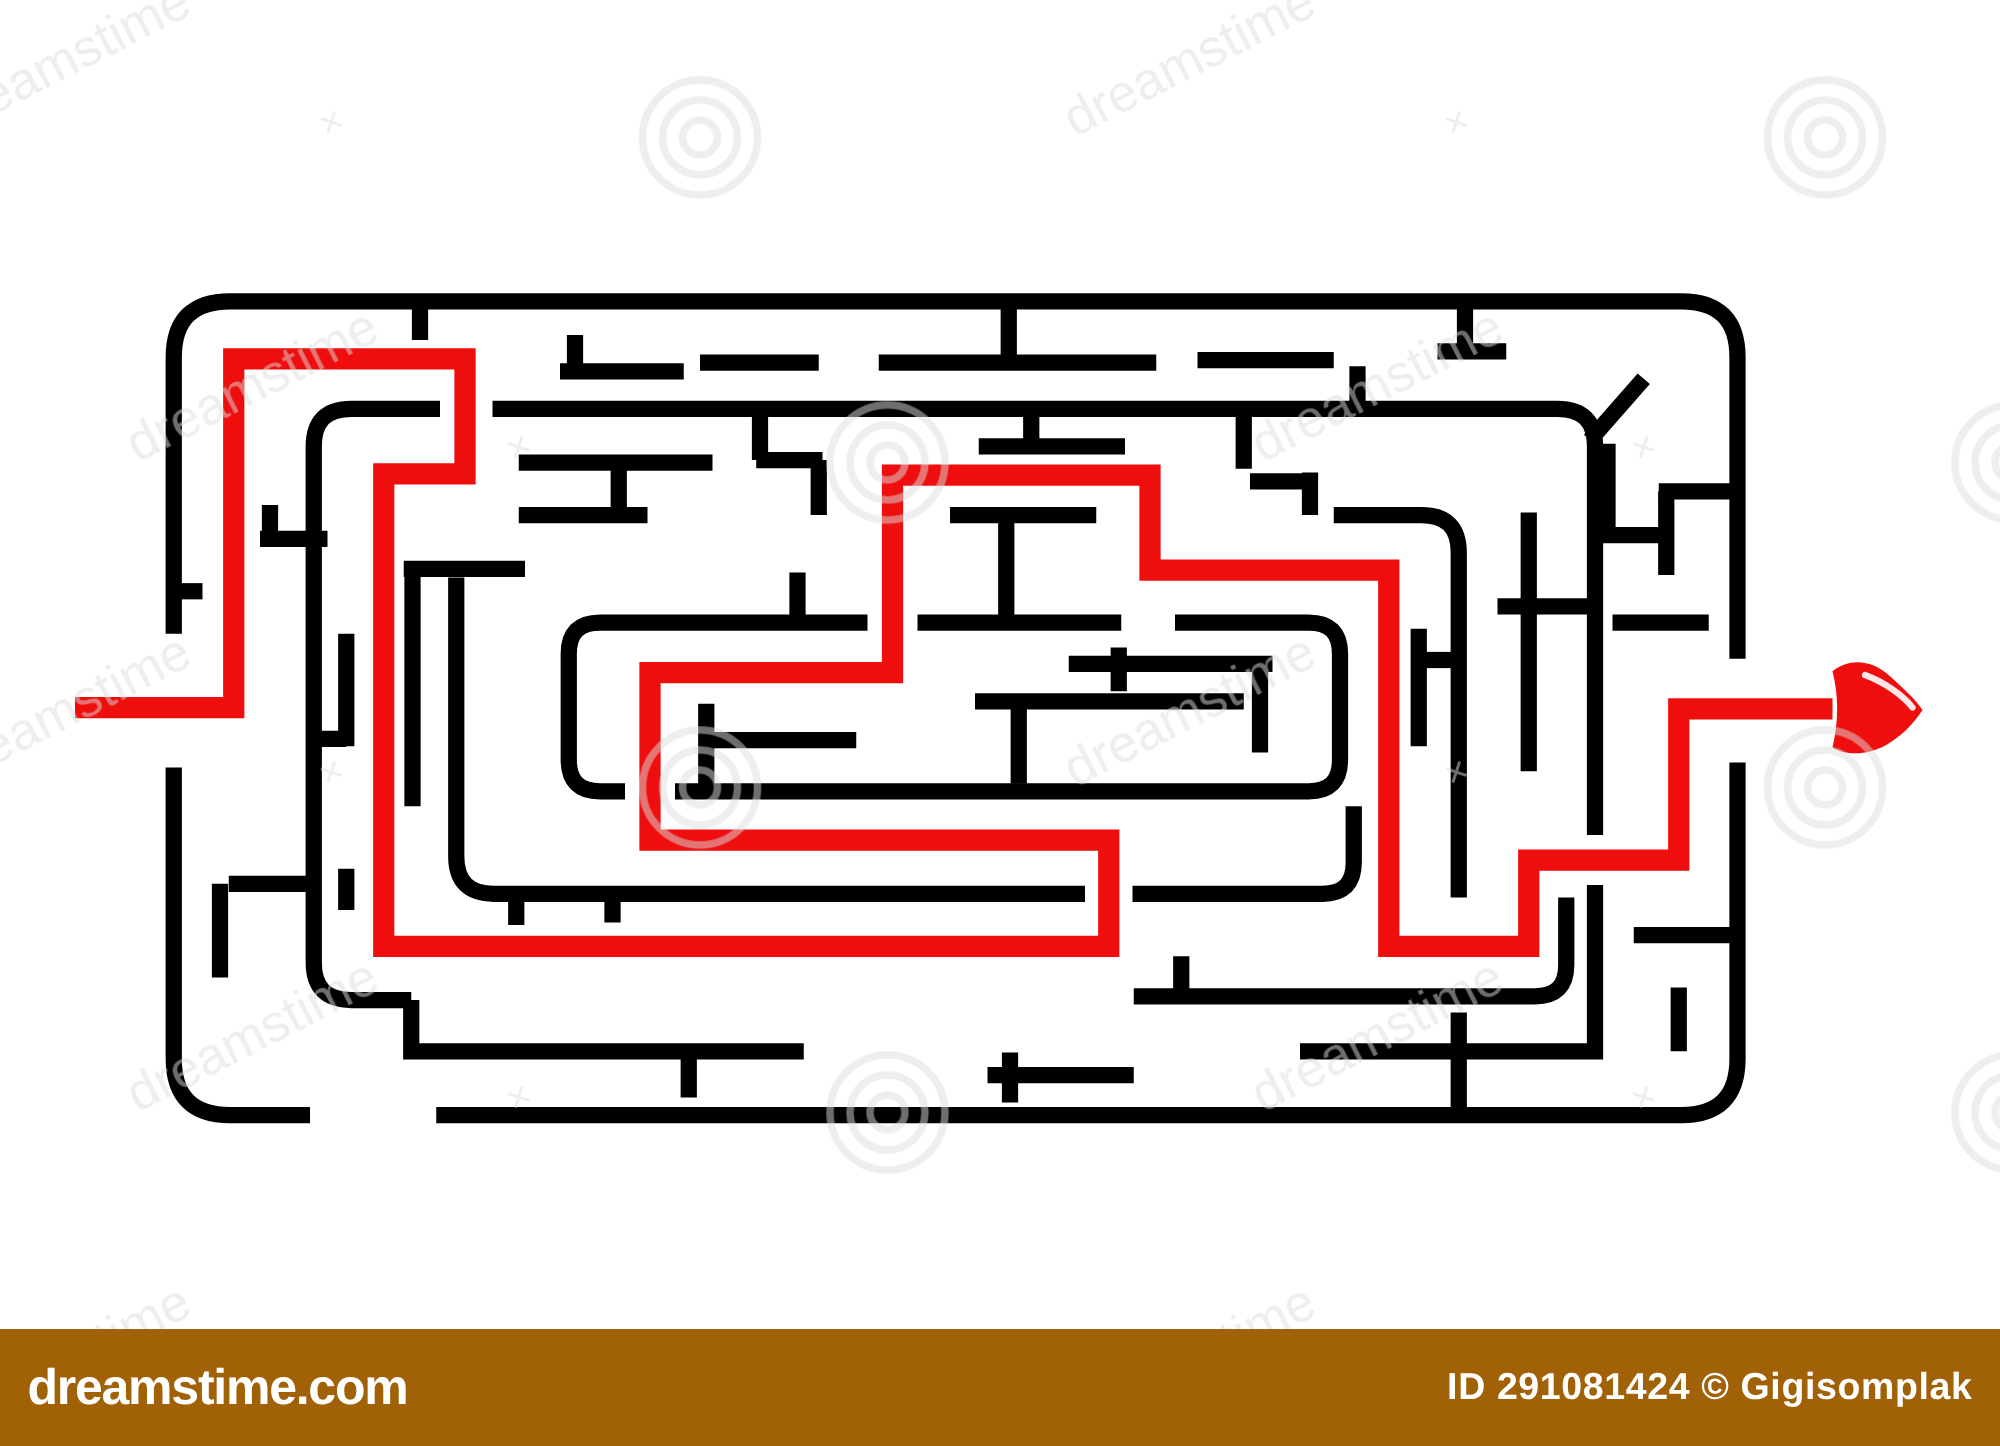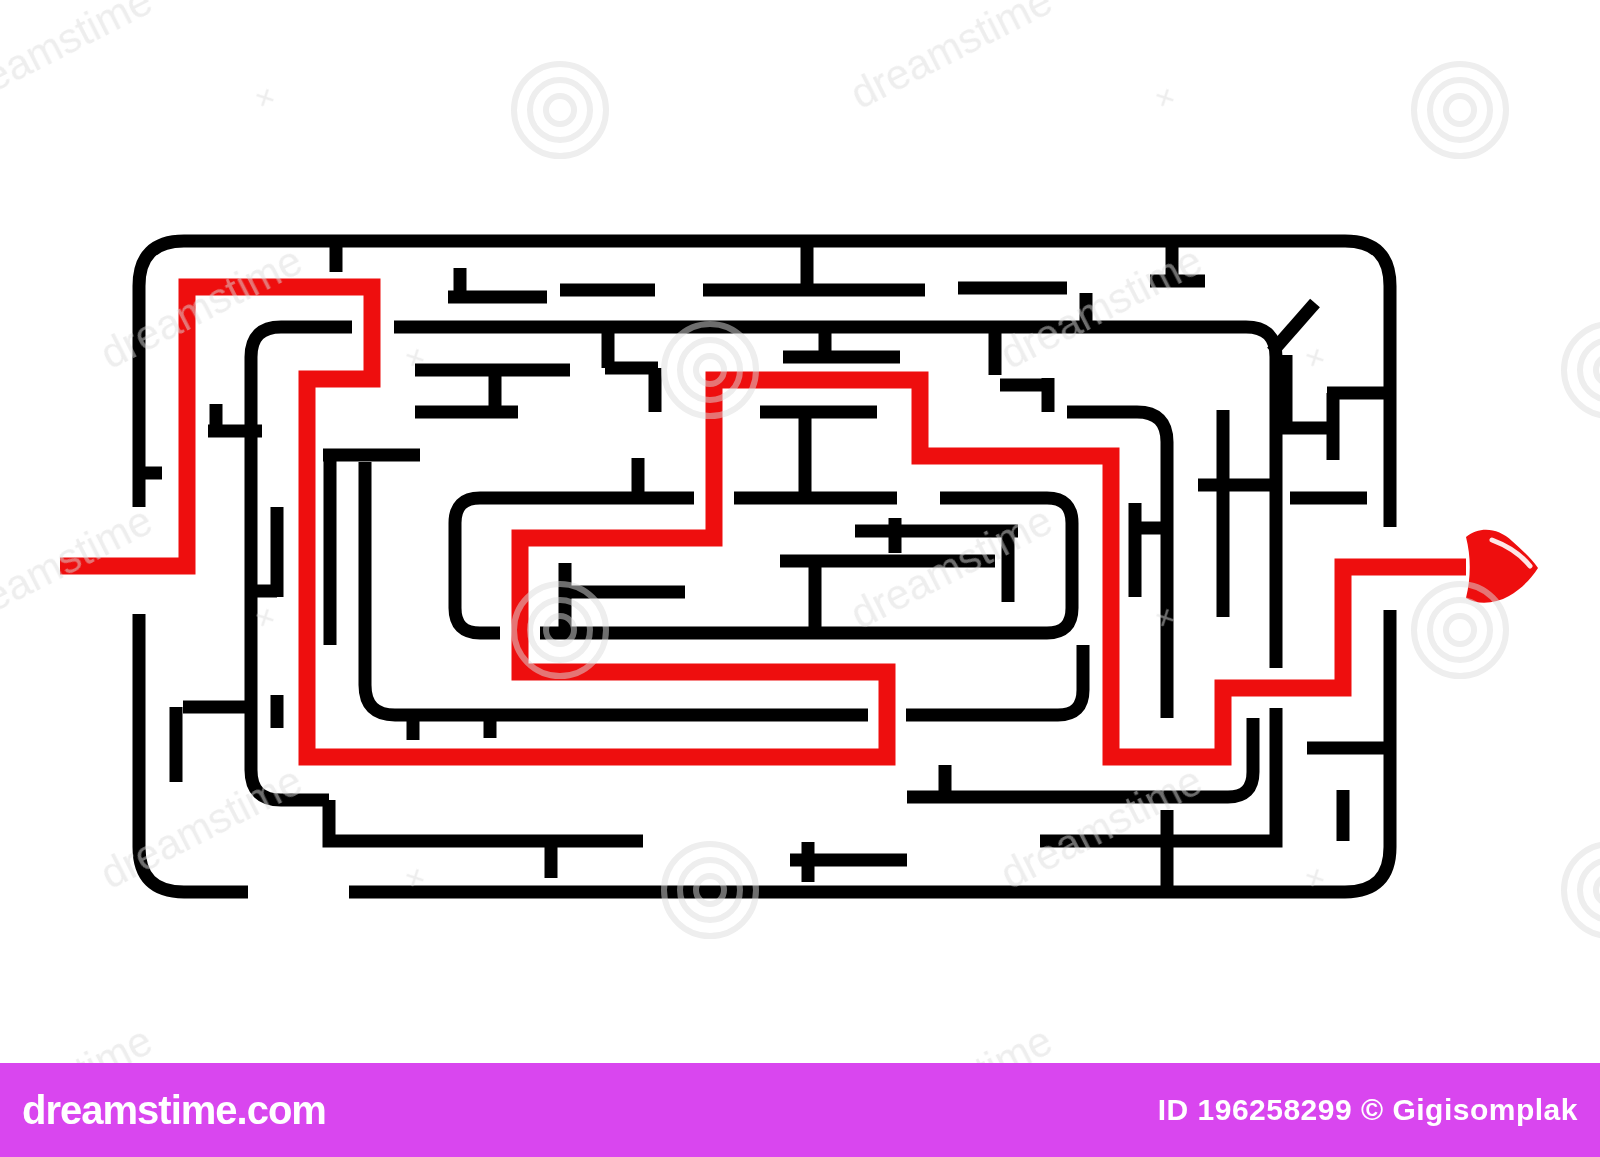--- a/index.html
+++ b/index.html
@@ -155,17 +155,17 @@
         <circle cx="560" cy="1150" r="30" fill="none" stroke="#dcdcdc" stroke-width="6"></circle>
         <circle cx="560" cy="1150" r="46" fill="none" stroke="#dcdcdc" stroke-width="6"></circle>
         <text x="860" y="1150" fill="#dcdcdc" font-size="42" font-family="&quot;Liberation Sans&quot;, sans-serif" transform="rotate(-27 860 1150)">dreamstime</text>
         <text x="1160" y="1150" fill="#dcdcdc" font-size="24" font-family="&quot;Liberation Sans&quot;, sans-serif" transform="rotate(-27 1160 1150)">✕</text>
         <circle cx="1460" cy="1150" r="14" fill="none" stroke="#dcdcdc" stroke-width="6"></circle>
         <circle cx="1460" cy="1150" r="30" fill="none" stroke="#dcdcdc" stroke-width="6"></circle>
         <circle cx="1460" cy="1150" r="46" fill="none" stroke="#dcdcdc" stroke-width="6"></circle>
       </g>
   </svg>
 
-  <div class="bar" style="background: #d946ef;">
+  <div class="bar" style="background: #a16207;">
     <span class="logo">dreamstime.com</span>
-    <span class="credit">ID 196258299 © Gigisomplak</span>
+    <span class="credit">ID 291081424 © Gigisomplak</span>
   </div>
 </div>
 
 </body></html>

